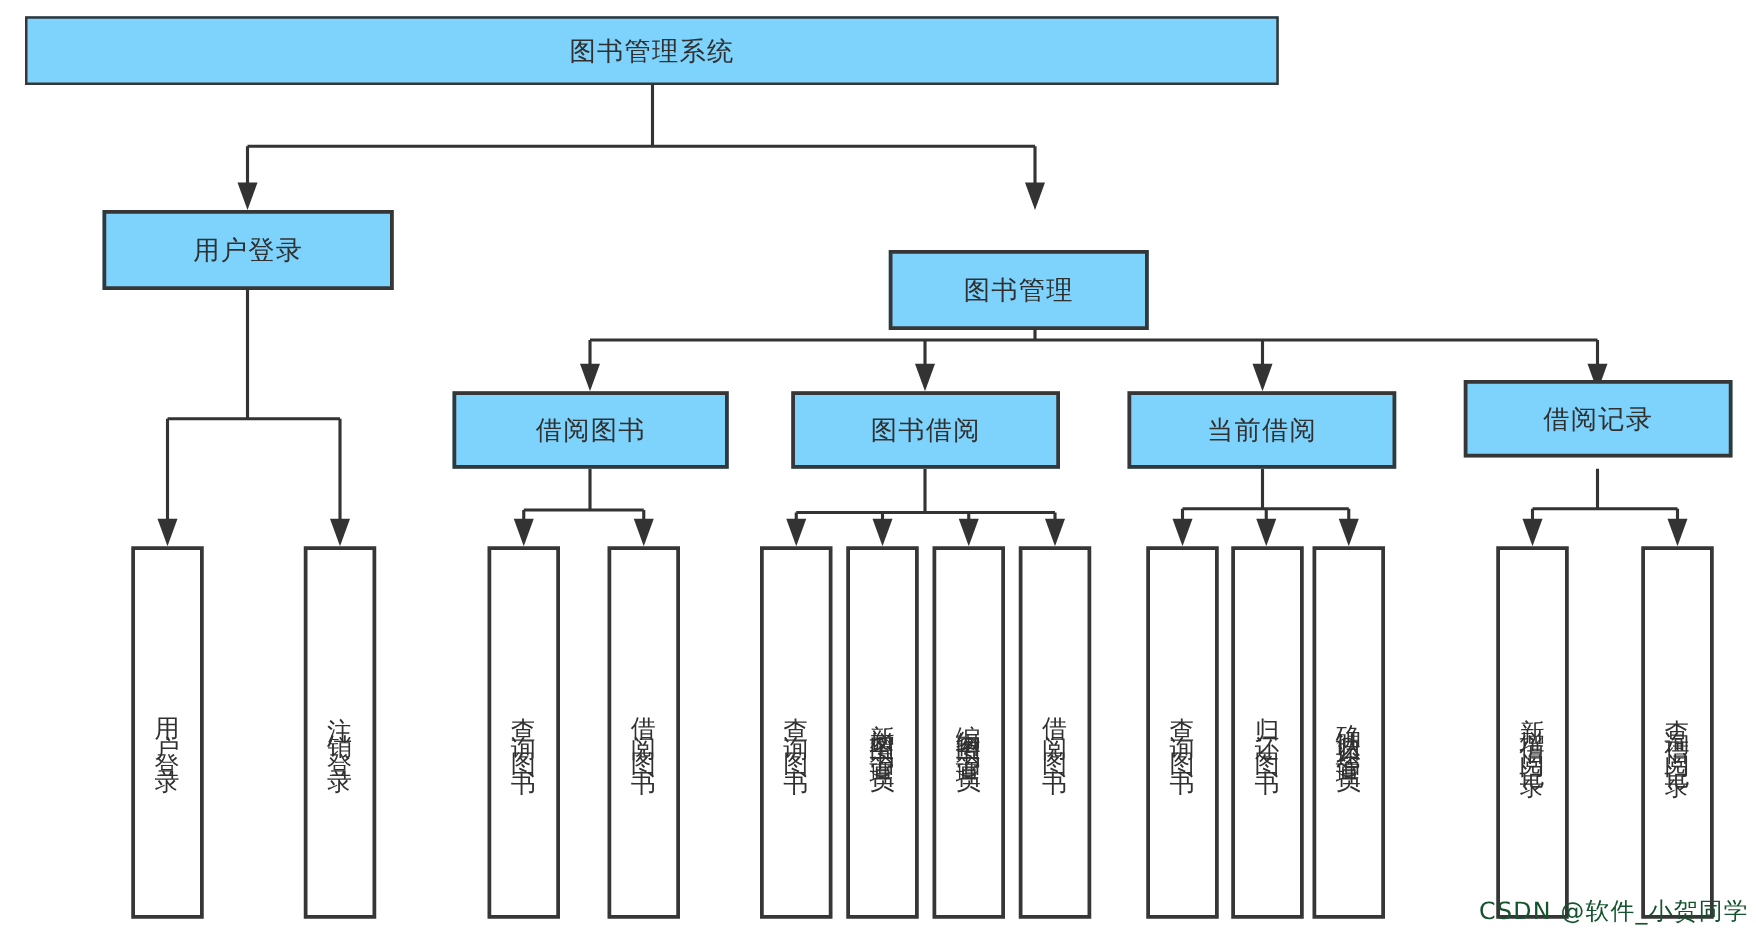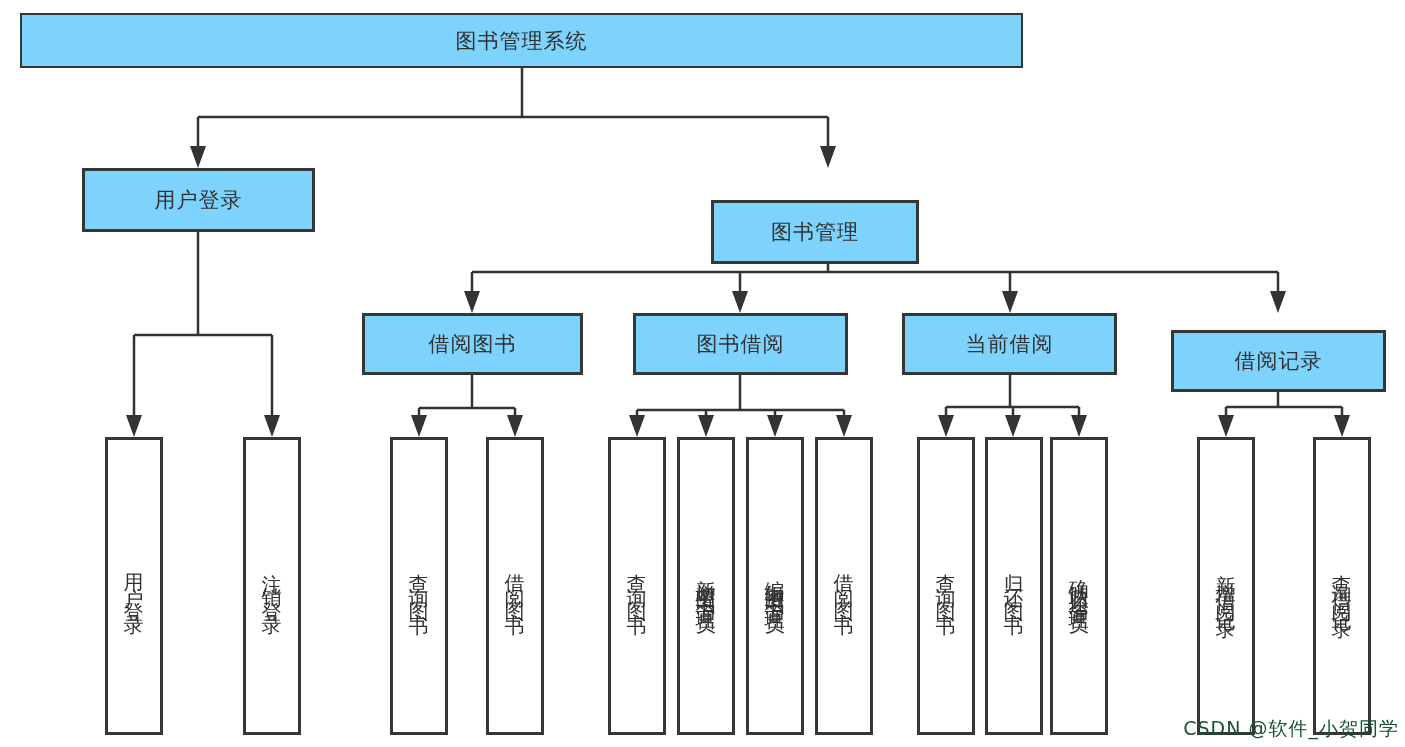--- a/index.html
+++ b/index.html
@@ -110,21 +110,21 @@
 
   <div class="hbox" style="left:362px;top:313px;width:221px;height:62px;">
     <span>借阅图书</span>
   </div>
   <div class="hbox" style="left:902px;top:313px;width:215px;height:62px;">
     <span>当前借阅</span>
   </div>
   <div class="hbox" style="left:633px;top:313px;width:215px;height:62px;">
     <span>图书借阅</span>
   </div>
-  <div class="hbox" style="left:1171px;top:330px;width:215px;height:62px;">
+  <div class="hbox" style="left:1171px;top:304px;width:215px;height:62px;">
     <span>借阅记录</span>
   </div>
 
   <div class="vbox sp-lg" style="left:105px;">
     <span>用户登录</span>
   </div>
   <div class="vbox sp-lg" style="left:243px;">
     <span>注销登录</span>
   </div>
 

